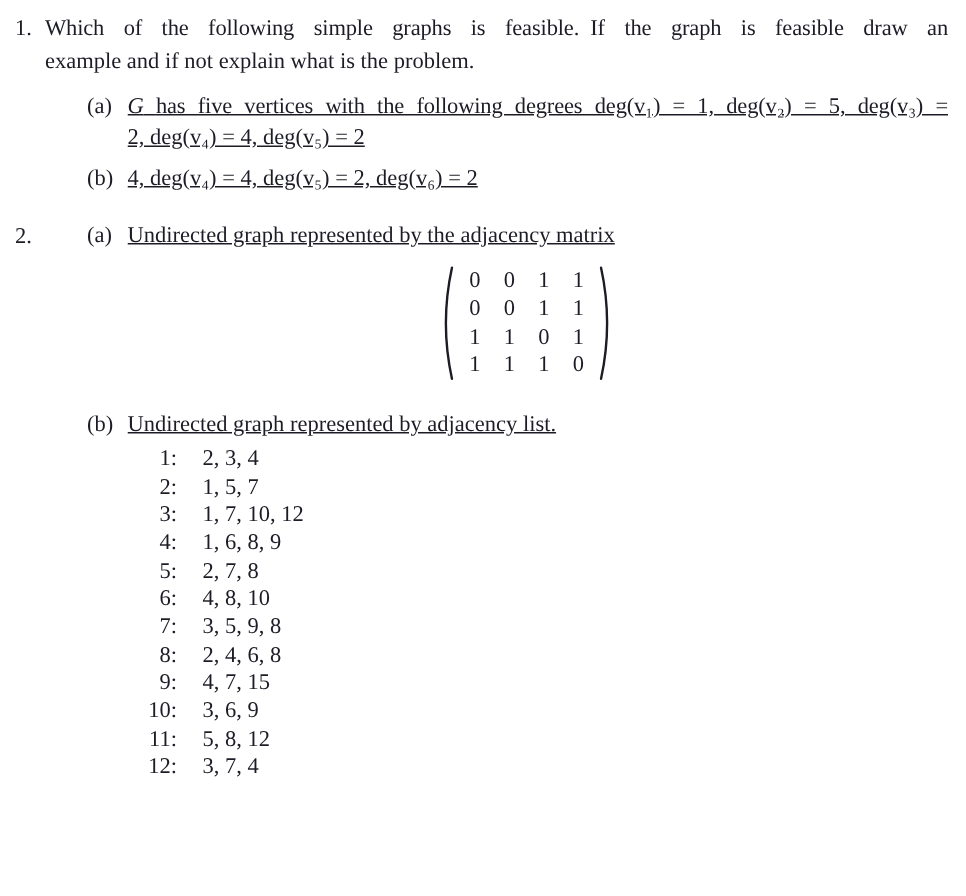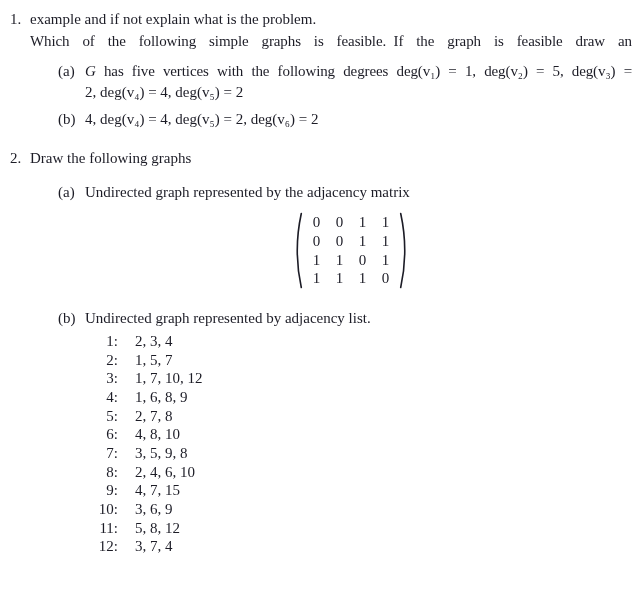--- a/index.html
+++ b/index.html
@@ -43,20 +43,21 @@
     word-spacing: -0.4px;
   }
   .part {
     position: relative;
     margin-left: 28px;
     padding-left: 27px;
   }
   .part .line {
     line-height: 21px;
     max-height: 21px;
+    text-decoration: underline;
   }
   .plabel {
     position: absolute;
     left: 0;
     top: 0;
     line-height: 21px;
   }
   .var { font-style: italic; }
 
   #p1-part-a { margin-top: 9px; }
@@ -95,38 +96,37 @@
   }
   .vtx { text-align: right; }
 </style>
 </head>
 <body style="background: rgb(255, 255, 255); color: rgb(28, 28, 38);">
 
 <main class="page">
 
   <section class="problem" id="problem-1">
     <span class="enum">1.</span>
+    <div class="line jfull">Which of the following simple graphs is feasible. If the graph is feasible draw an</div>
     <div class="line">example and if not explain what is the problem.</div>
-    <div class="line jfull">Which of the following simple graphs is feasible. If the graph is feasible draw an</div>
 
     <div class="part" id="p1-part-a">
       <span class="plabel">(a)</span>
       <div class="line jfull"><span class="var">G</span> <span>has five vertices with the following degrees deg(v₁) = 1, deg(v₂) = 5, deg(v₃) =</span></div>
       <div class="line">2, deg(v₄) = 4, deg(v₅) = 2</div>
     </div>
 
     <div class="part" id="p1-part-b">
       <span class="plabel">(b)</span>
       <div class="line">4, deg(v₄) = 4, deg(v₅) = 2, deg(v₆) = 2</div>
     </div>
   </section>
 
   <section class="problem" id="problem-2">
     <span class="enum">2.</span>
-    <div class="line">Draw the following graphs</div>
 
     <div class="part" id="p2-part-a">
       <span class="plabel">(a)</span>
       <div class="line">Undirected graph represented by the adjacency matrix</div>
 
       <div class="matrix-wrap">
         <div class="matrix">
           <svg class="paren" width="11" height="77" viewBox="0 0 11 77" aria-hidden="true">
             <path d="M9.3,1.5 Q1.2,38.5 9.3,75.5" fill="none" stroke="#1c1c26" stroke-width="1.6" stroke-linecap="round"></path>
           </svg>
@@ -183,21 +183,21 @@
         <div class="alist-row">
           <span class="vtx">6:</span>
           <span class="nbrs">4, 8, 10</span>
         </div>
         <div class="alist-row">
           <span class="vtx">7:</span>
           <span class="nbrs">3, 5, 9, 8</span>
         </div>
         <div class="alist-row">
           <span class="vtx">8:</span>
-          <span class="nbrs">2, 4, 6, 10</span>
+          <span class="nbrs">2, 4, 6, 8</span>
         </div>
         <div class="alist-row">
           <span class="vtx">9:</span>
           <span class="nbrs">4, 7, 15</span>
         </div>
         <div class="alist-row">
           <span class="vtx">10:</span>
           <span class="nbrs">3, 6, 9</span>
         </div>
         <div class="alist-row">

